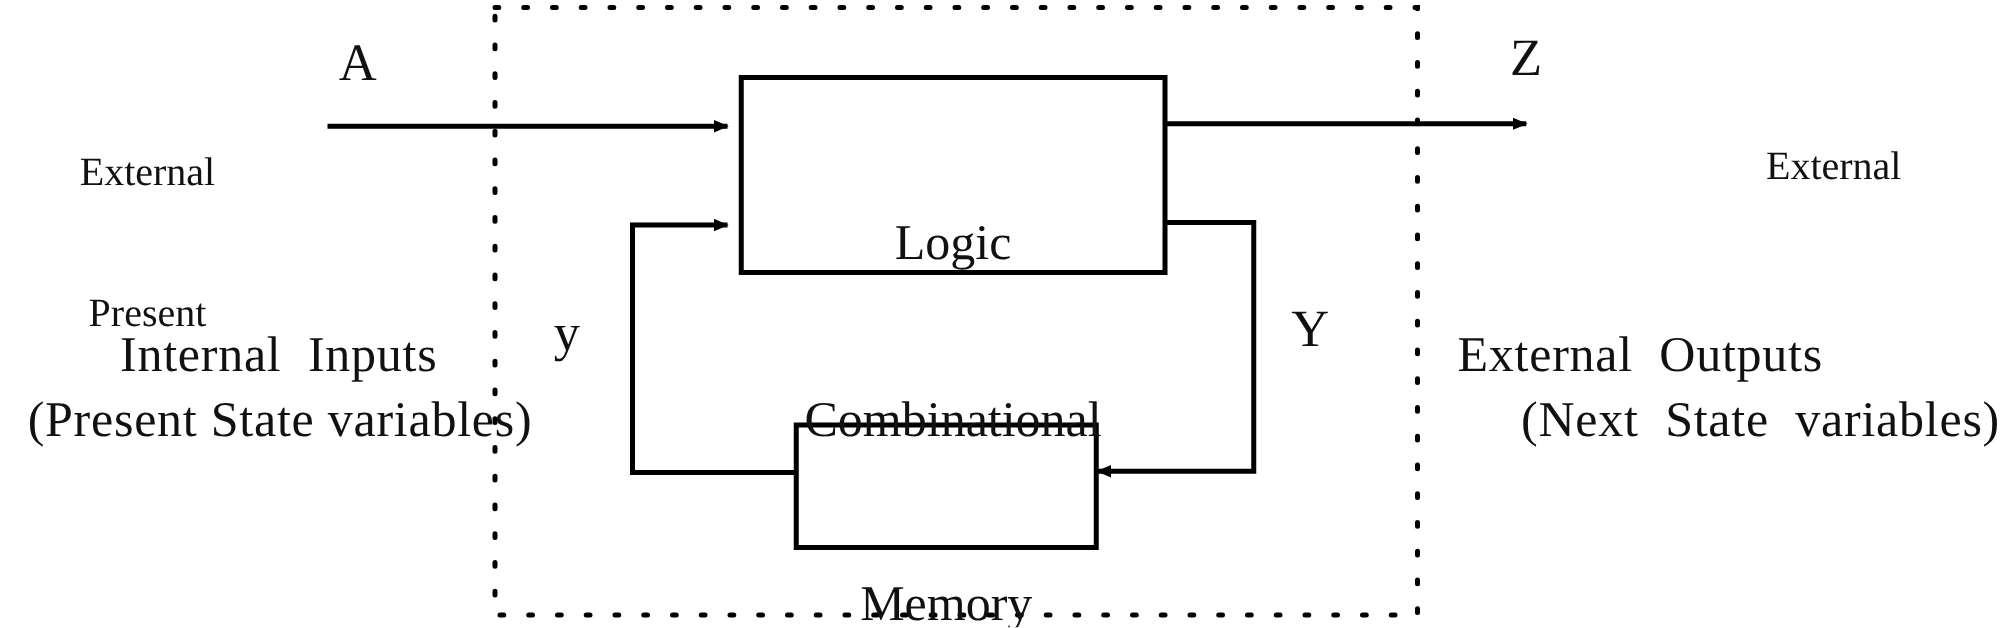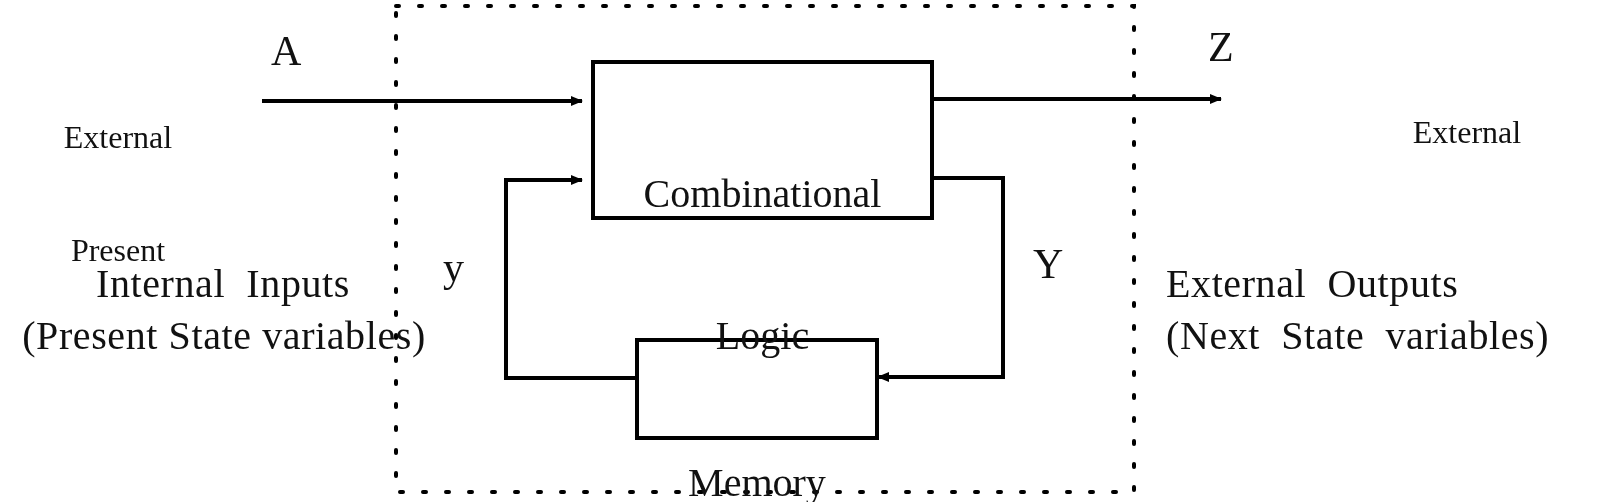--- a/index.html
+++ b/index.html
@@ -71,22 +71,22 @@
     <line x1="262" y1="101" x2="582" y2="101" stroke="#000000" stroke-width="4" marker-end="url(#arrowR)"></line>
 
     <line x1="932" y1="99" x2="1221" y2="99" stroke="#000000" stroke-width="4" marker-end="url(#arrowR)"></line>
 
     <path d="M 637 378 L 506 378 L 506 180 L 582 180" fill="none" stroke="#000000" stroke-width="4" marker-end="url(#arrowR)"></path>
 
     <path d="M 932 178 L 1003 178 L 1003 377 L 878 377" fill="none" stroke="#000000" stroke-width="4" marker-end="url(#arrowL)"></path>
   </svg>
 
   <div class="lbl lbl-box" style="left:593px; top:76px; width:339px;">
+    <div>Logic</div>
     <div>Combinational</div>
-    <div>Logic</div>
   </div>
 
   <div class="lbl lbl-box" style="left:637px; top:365px; width:240px;">
     <div>Memory</div>
   </div>
 
   <div class="lbl lbl-var" style="left:271px; top:27px;">A</div>
 
   <div class="lbl lbl-var" style="left:1208px; top:23px;">Z</div>
 
@@ -106,17 +106,17 @@
   <div class="lbl" style="left:0px; top:241px; width:430px; text-align:center;">
     <span class="wide-text">Internal  Inputs</span>
   </div>
   <div class="lbl" style="left:0px; top:293px; width:432px; text-align:center;">
     <span class="wide-text">(Present State variables)</span>
   </div>
 
   <div class="lbl" style="left:1150px; top:241px; width:450px; text-align:left;">
     <span class="wide-text">External  Outputs</span>
   </div>
-  <div class="lbl" style="left:1150px; top:293px; width:450px; text-align:left;">
+  <div class="lbl" style="left:1150px; top:293px; width:450px; text-align:right;">
     <span class="wide-text">(Next  State  variables)</span>
   </div>
 
 </div>
 
 </body></html>

